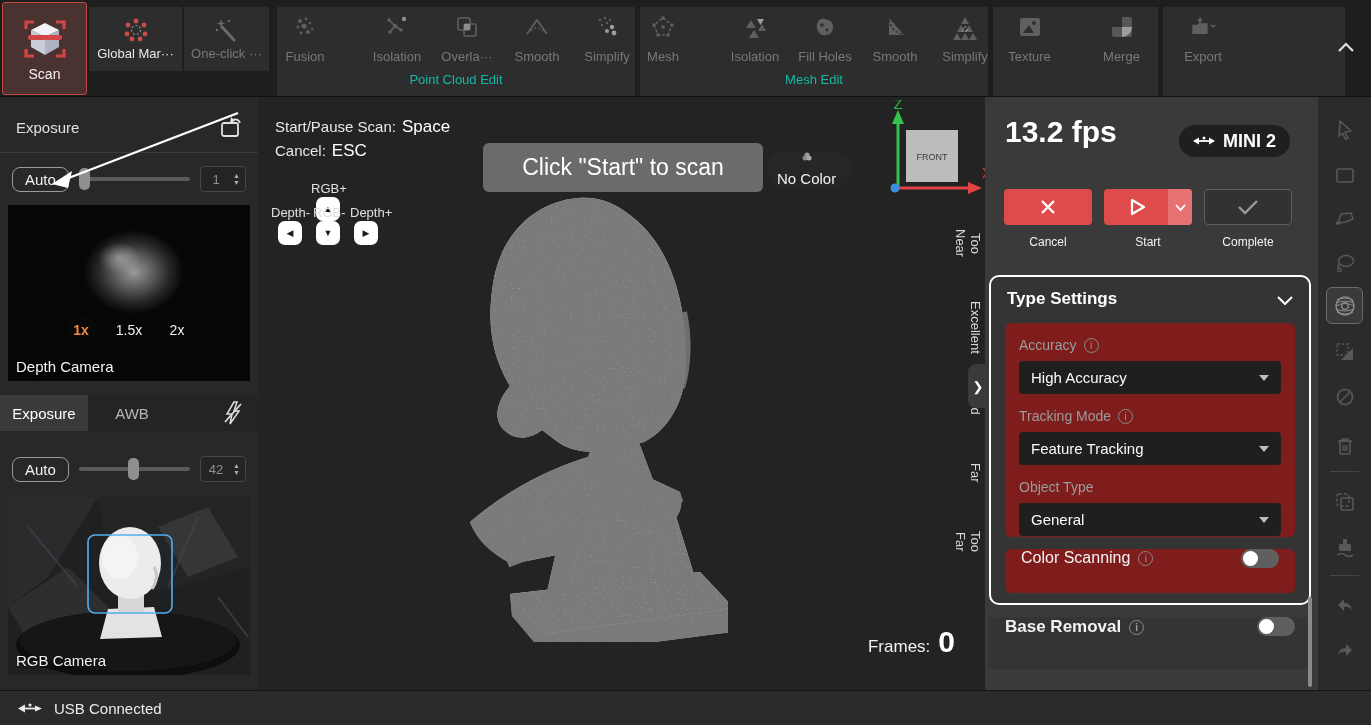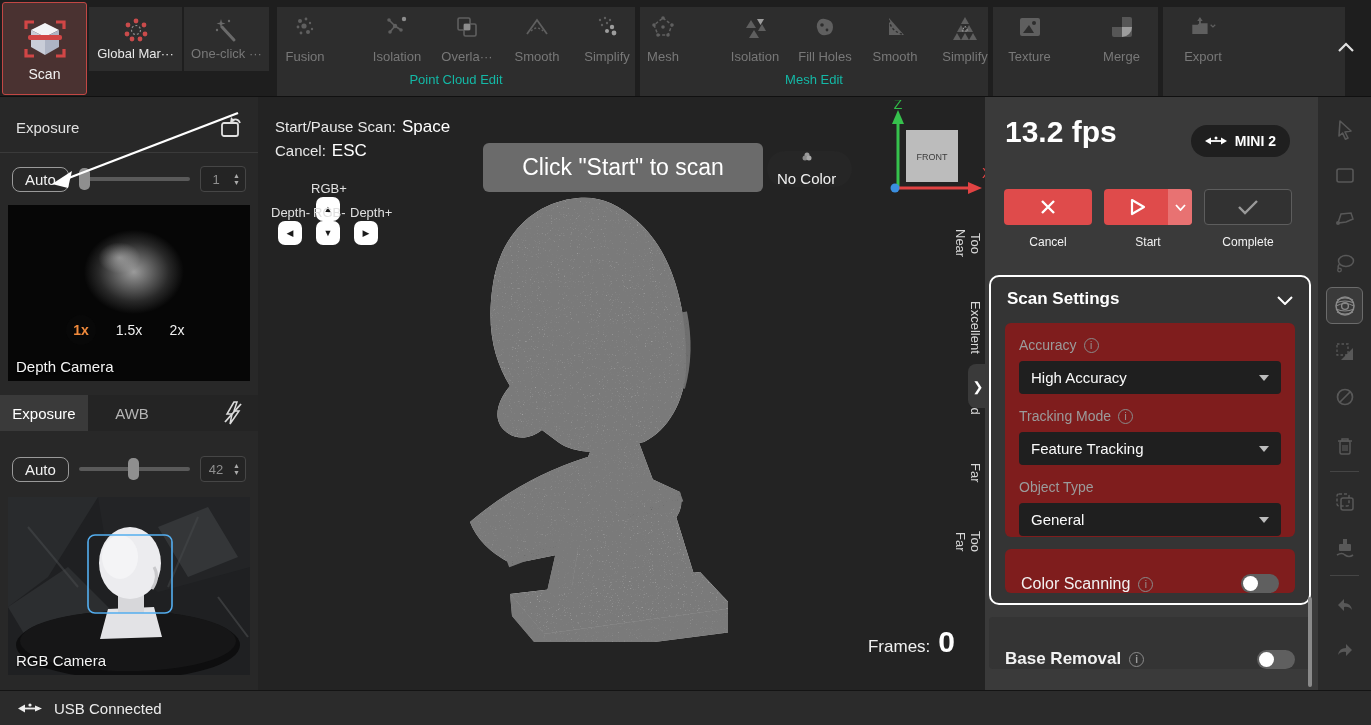--- a/index.html
+++ b/index.html
@@ -68,36 +68,36 @@
   .histo { position:absolute; right:28px; top:118px; }
   .hzone { position:absolute; left:32px; width:46px; height:71px; background:#2e2e2e; border-radius:2px; overflow:hidden; display:flex; flex-direction:column; justify-content:flex-start; padding-top:1px; }
   .hzlabel { position:absolute; left:8px; width:18px; font-size:13px; color:#d8d8d8; writing-mode:vertical-rl; text-align:center; }
   .hbar { height:1.5px; margin:0.25px 0 0.25px auto; background:#19c95f; }
   .expand-tab { position:absolute; left:710px; top:267px; width:20px; height:44px; background:#3a3a3a; border-radius:8px 0 0 8px; display:flex; align-items:center; justify-content:center; color:#fff; font-size:13px; cursor:pointer; }
 
   
   .right-panel { position:absolute; left:985px; top:97px; width:333px; height:593px; background:#3a3a3a; }
   .fps { position:absolute; left:20px; top:18px; font-size:30px; font-weight:bold; color:#fff; }
   .device-pill { position:absolute; right:28px; top:28px; height:32px; padding:0 14px; background:#1f1f1f; border-radius:16px; display:flex; align-items:center; gap:8px; }
-  .device-pill span { font-size:14px; font-weight:bold; color:#fff; }
+  .device-pill span { font-size:18px; font-weight:bold; color:#fff; }
   .action { position:absolute; top:92px; width:88px; height:36px; border-radius:4px; display:flex; align-items:center; justify-content:center; cursor:pointer; }
   .action.red { background:#df4b4b; }
   .action.dark { background:#323232; border:1px solid #5d5d5d; }
   .action-label { position:absolute; top:138px; width:88px; text-align:center; font-size:12px; color:#f2f2f2; }
   .start-chev { position:absolute; right:0; top:0; width:24px; height:36px; background:#e87272; border-radius:0 4px 4px 0; display:flex; align-items:center; justify-content:center; }
   .settings-panel { position:absolute; left:4px; top:178px; width:322px; height:330px; background:#343434; border:2px solid #fff; border-radius:10px; }
   .sp-title { position:absolute; left:16px; top:12px; font-size:17px; font-weight:bold; color:#fff; }
   .sp-chevron { position:absolute; right:16px; top:14px; cursor:pointer; }
   .sp-card { position:absolute; left:14px; width:290px; background:#7f1d1d; border-radius:6px; }
   .field-label { display:flex; align-items:center; gap:7px; font-size:14px; color:#9b9b9b; margin:14px 0 8px 14px; }
   .info-i { width:15px; height:15px; border:1px solid #8a8a8a; border-radius:50%; color:#9b9b9b; font-size:10px; display:inline-flex; align-items:center; justify-content:center; font-style:normal; cursor:pointer; }
   .dropdown { margin:0 14px; height:33px; background:#1f1f1f; border-radius:4px; display:flex; align-items:center; justify-content:space-between; padding:0 12px; cursor:pointer; }
   .dropdown span { font-size:15px; color:#fafafa; }
   .dd-caret { width:0; height:0; border-left:5px solid transparent; border-right:5px solid transparent; border-top:6px solid #bdbdbd; }
-  .toggle-row { display:flex; align-items:flex-end; padding:0 16px; height:100%; }
+  .toggle-row { display:flex; align-items:flex-start; padding:0 16px; height:100%; }
   .toggle-row .tlabel { font-size:16px; color:#f2f2f2; display:flex; align-items:center; gap:8px; }
   .toggle { margin-left:auto; width:38px; height:19px; background:#5f5f5f; border-radius:10px; position:relative; cursor:pointer; }
   .toggle .knob { position:absolute; left:2px; top:2px; width:15px; height:15px; background:#fff; border-radius:50%; }
   .base-card { position:absolute; left:4px; top:520px; width:322px; height:52px; background:#343434; border-radius:4px; }
   .base-card .tlabel { font-size:17px; font-weight:bold; }
   .rp-scrollbar { position:absolute; right:6px; top:500px; width:4px; height:90px; background:#8a8a8a; border-radius:2px; }
 
   
   .side-toolbar { position:absolute; left:1318px; top:97px; width:53px; height:593px; background:#2b2b2b; }
   .sico { position:absolute; left:8px; width:37px; height:37px; display:flex; align-items:center; justify-content:center; border-radius:6px; cursor:pointer; }
@@ -663,21 +663,21 @@
     <div class="action dark" style="left:219px;">
       <svg width="22" height="16" viewBox="0 0 22 16">
           <path d="M2,8 L8,14 L20,2" fill="none" stroke="#9a9a9a" stroke-width="2.4"></path>
         </svg>
     </div>
     <span class="action-label" style="left:19px;">Cancel</span>
     <span class="action-label" style="left:119px;">Start</span>
     <span class="action-label" style="left:219px;">Complete</span>
 
     <div class="settings-panel">
-      <span class="sp-title">Scan Settings</span>
+      <span class="sp-title">Type Settings</span>
       <span class="sp-chevron">
         <svg width="16" height="9" viewBox="0 0 16 9">
             <path d="M1,1 L8,8 L15,1" fill="none" stroke="#fff" stroke-width="2"></path>
           </svg>
       </span>
 
       <div class="sp-card" style="top:46px; height:214px;">
         <div class="field-label">
           <span>Accuracy</span>
             <i class="info-i">i</i>

